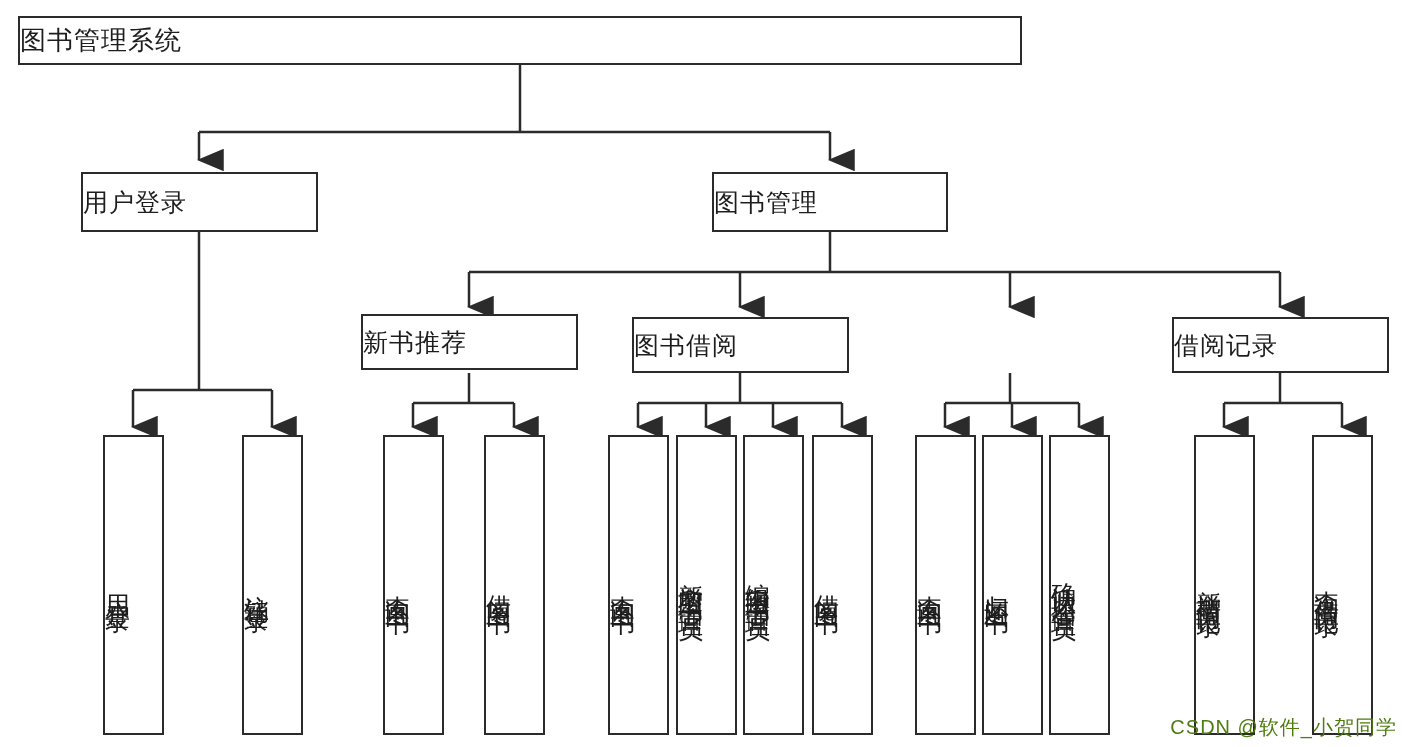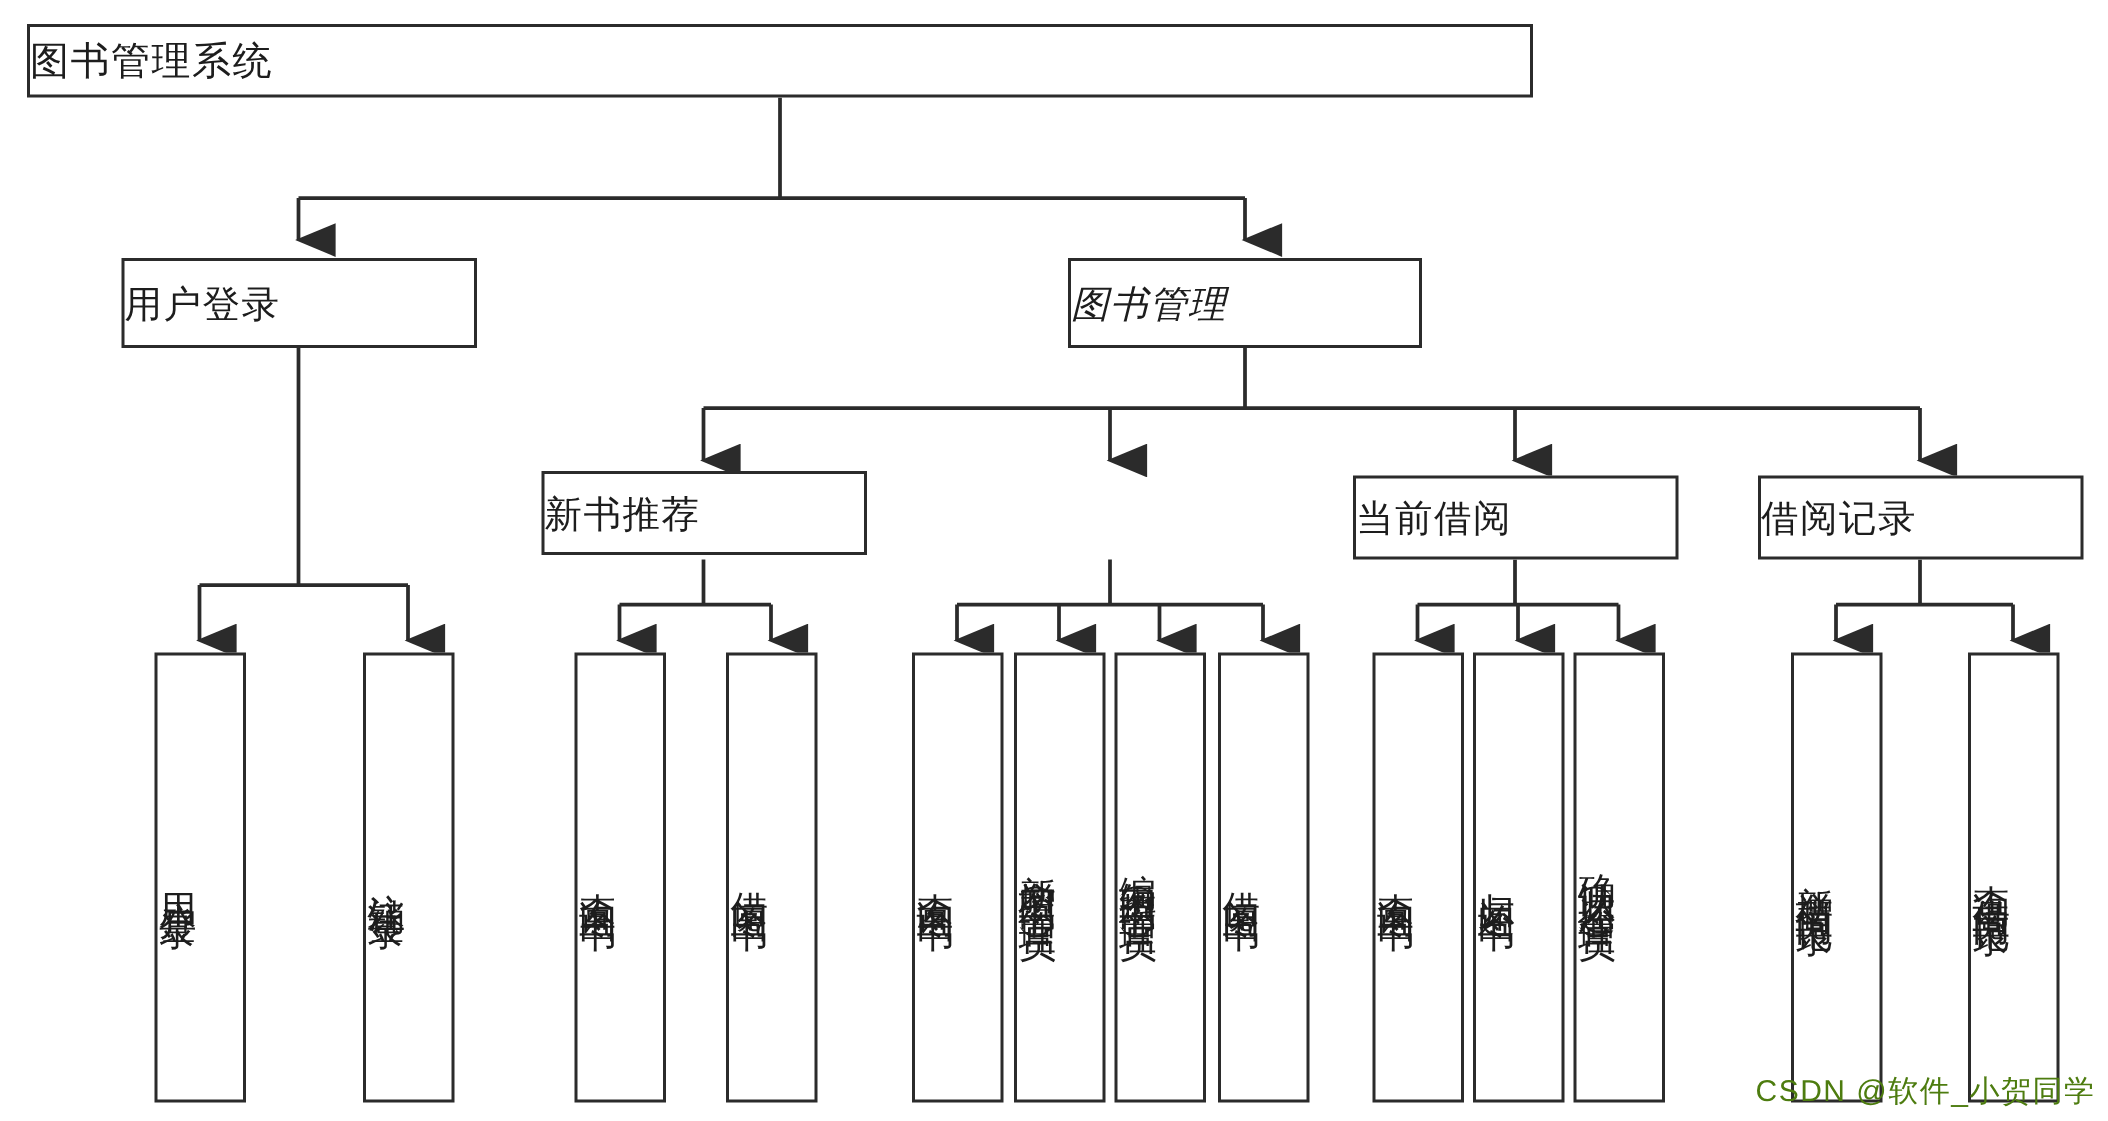--- a/index.html
+++ b/index.html
@@ -117,29 +117,29 @@
     </g>
   </svg>
 
   <div class="node horiz root" style="left:18px; top:16px; width:1004px; height:49px;">
     <span>图书管理系统</span>
   </div>
 
   <div class="node horiz" style="left:81px; top:172px; width:237px; height:60px;">
     <span>用户登录</span>
   </div>
-  <div class="node horiz" style="left:712px; top:172px; width:236px; height:60px;font-style:italic;">
+  <div class="node horiz" style="left:712px; top:172px; width:236px; height:60px;">
     <span>图书管理</span>
   </div>
 
   <div class="node horiz" style="left:361px; top:314px; width:217px; height:56px;">
     <span>新书推荐</span>
   </div>
-  <div class="node horiz" style="left:902px; top:317px; width:217px; height:56px;">
-    <span>当前借阅</span>
+  <div class="node horiz" style="left:632px; top:317px; width:217px; height:56px;">
+    <span>图书借阅</span>
   </div>
   <div class="node horiz" style="left:1172px; top:317px; width:217px; height:56px;">
     <span>借阅记录</span>
   </div>
 
   <div class="node vert" style="left:103px; top:435px; width:61px; height:300px;">
     <span class="vlabel">用户登录</span>
   </div>
   <div class="node vert" style="left:242px; top:435px; width:61px; height:300px;">
     <span class="vlabel">注销登录</span>

